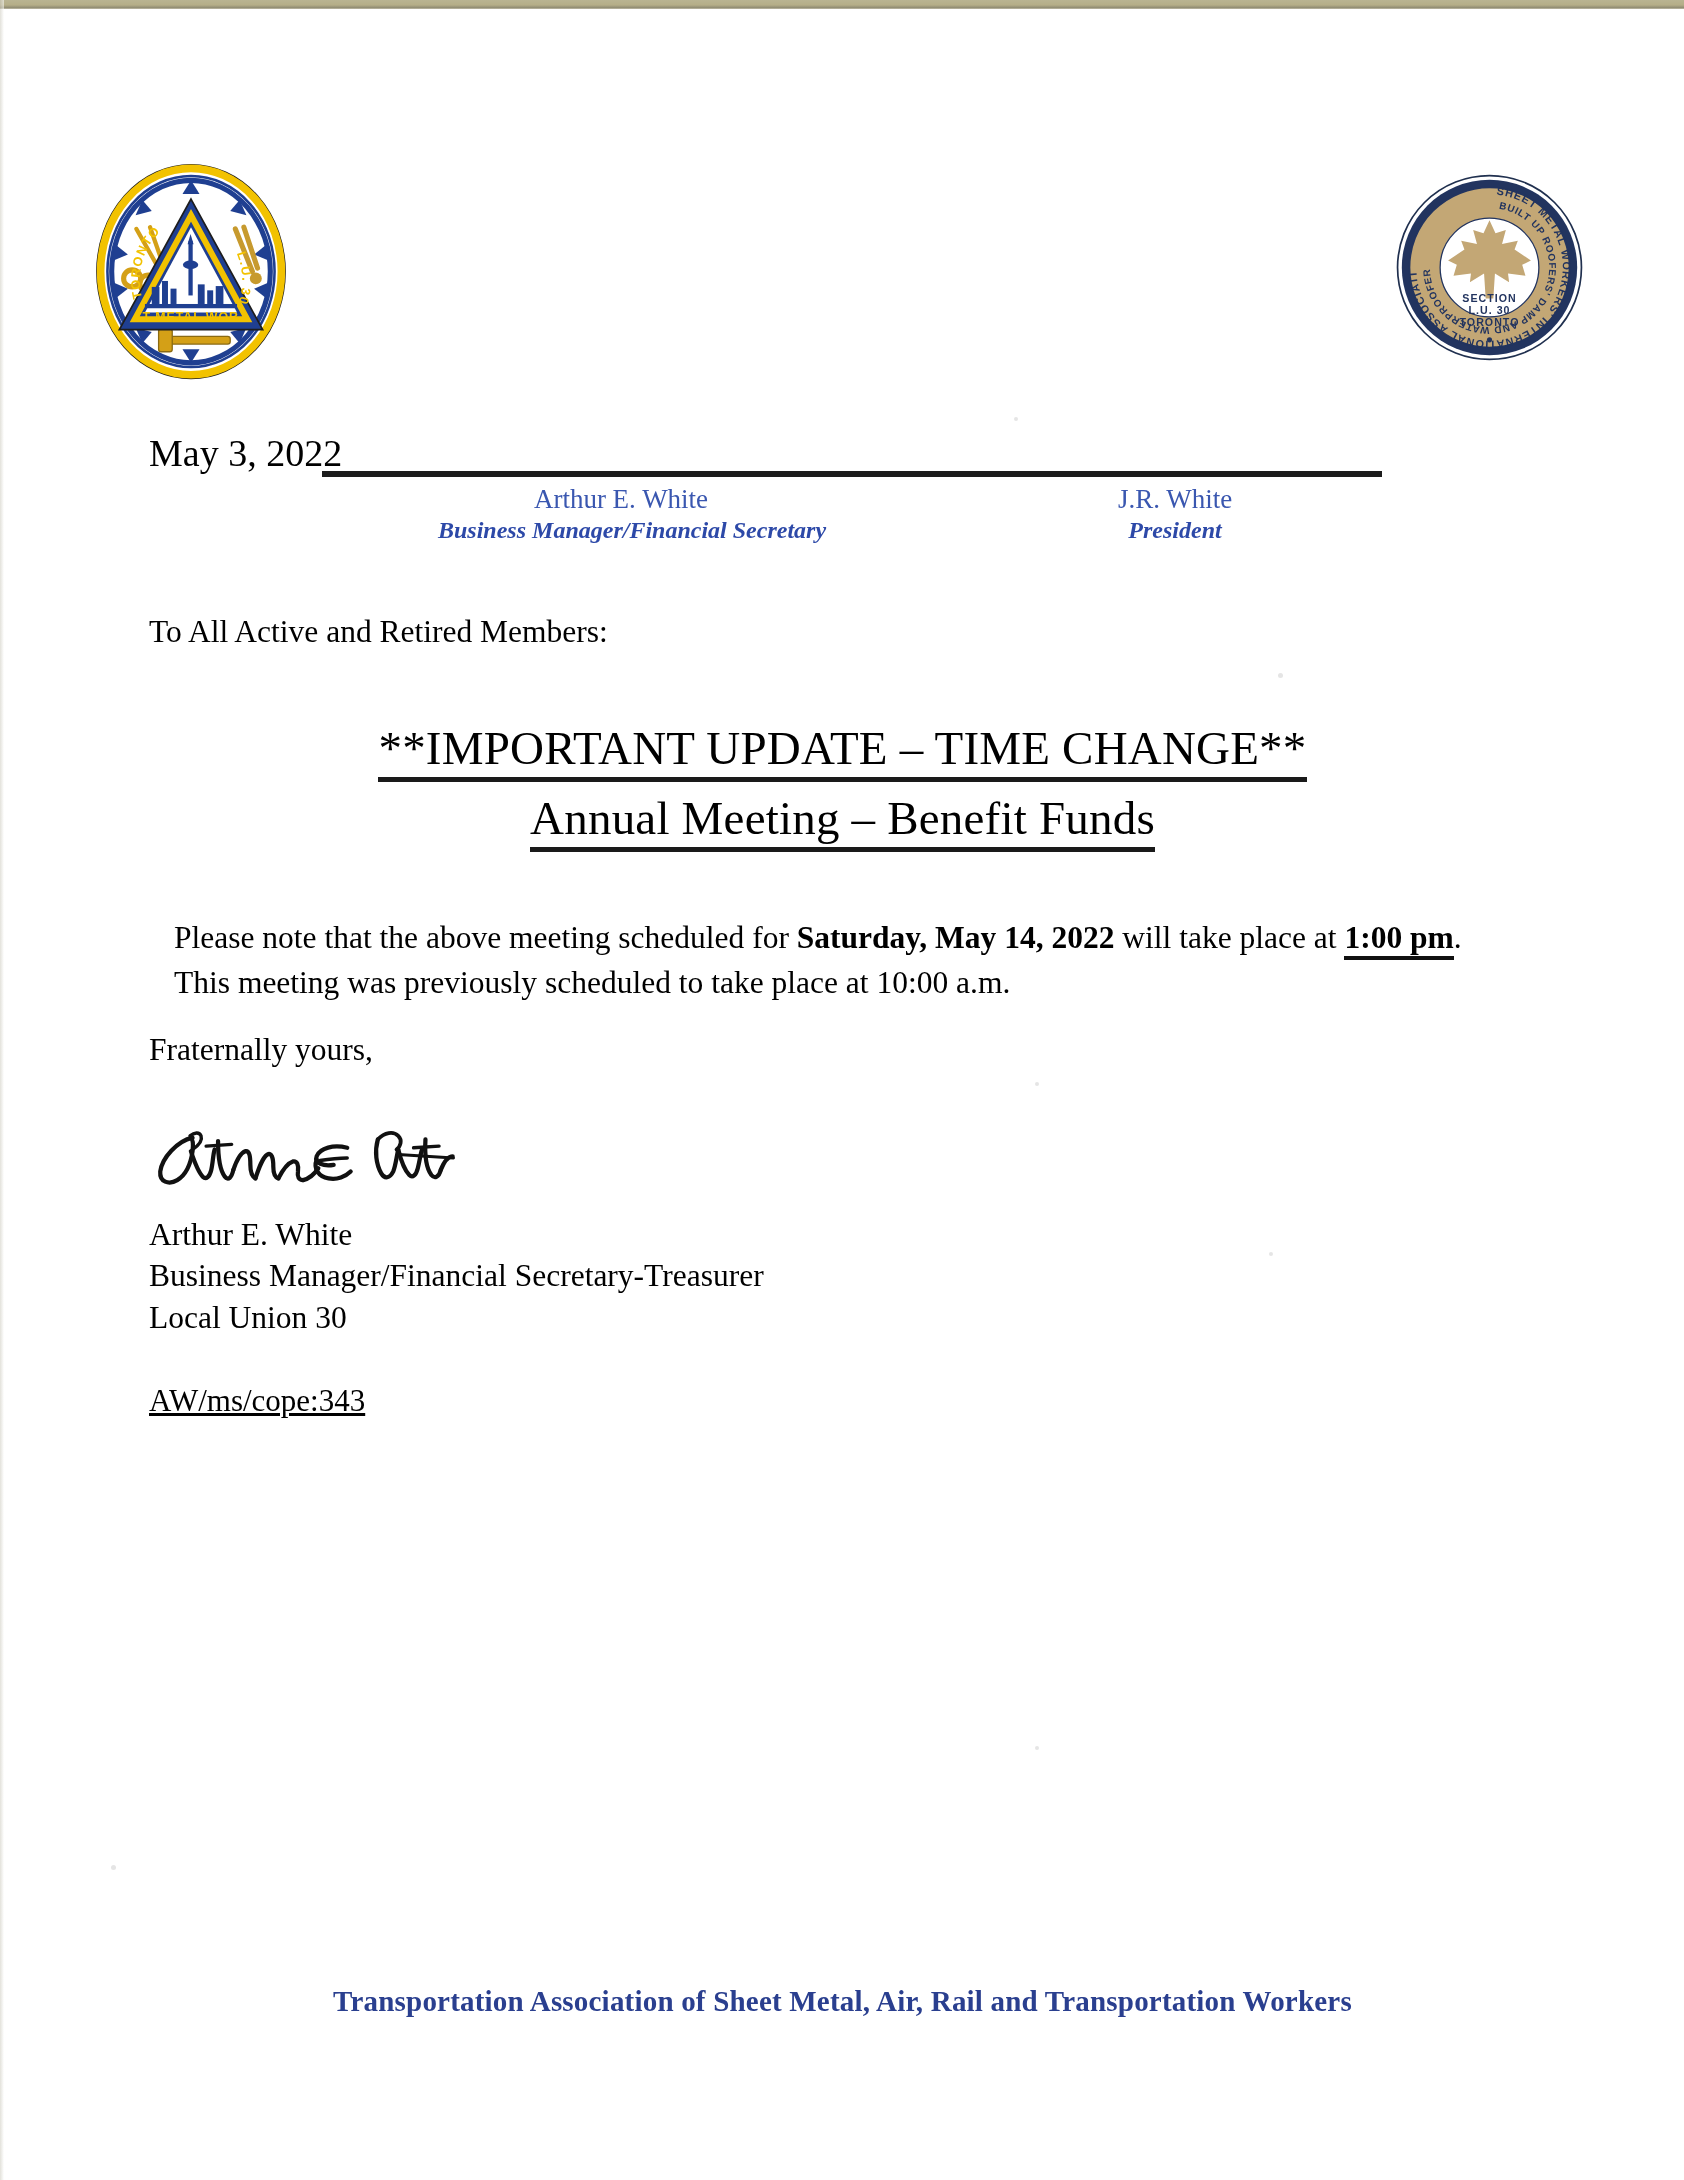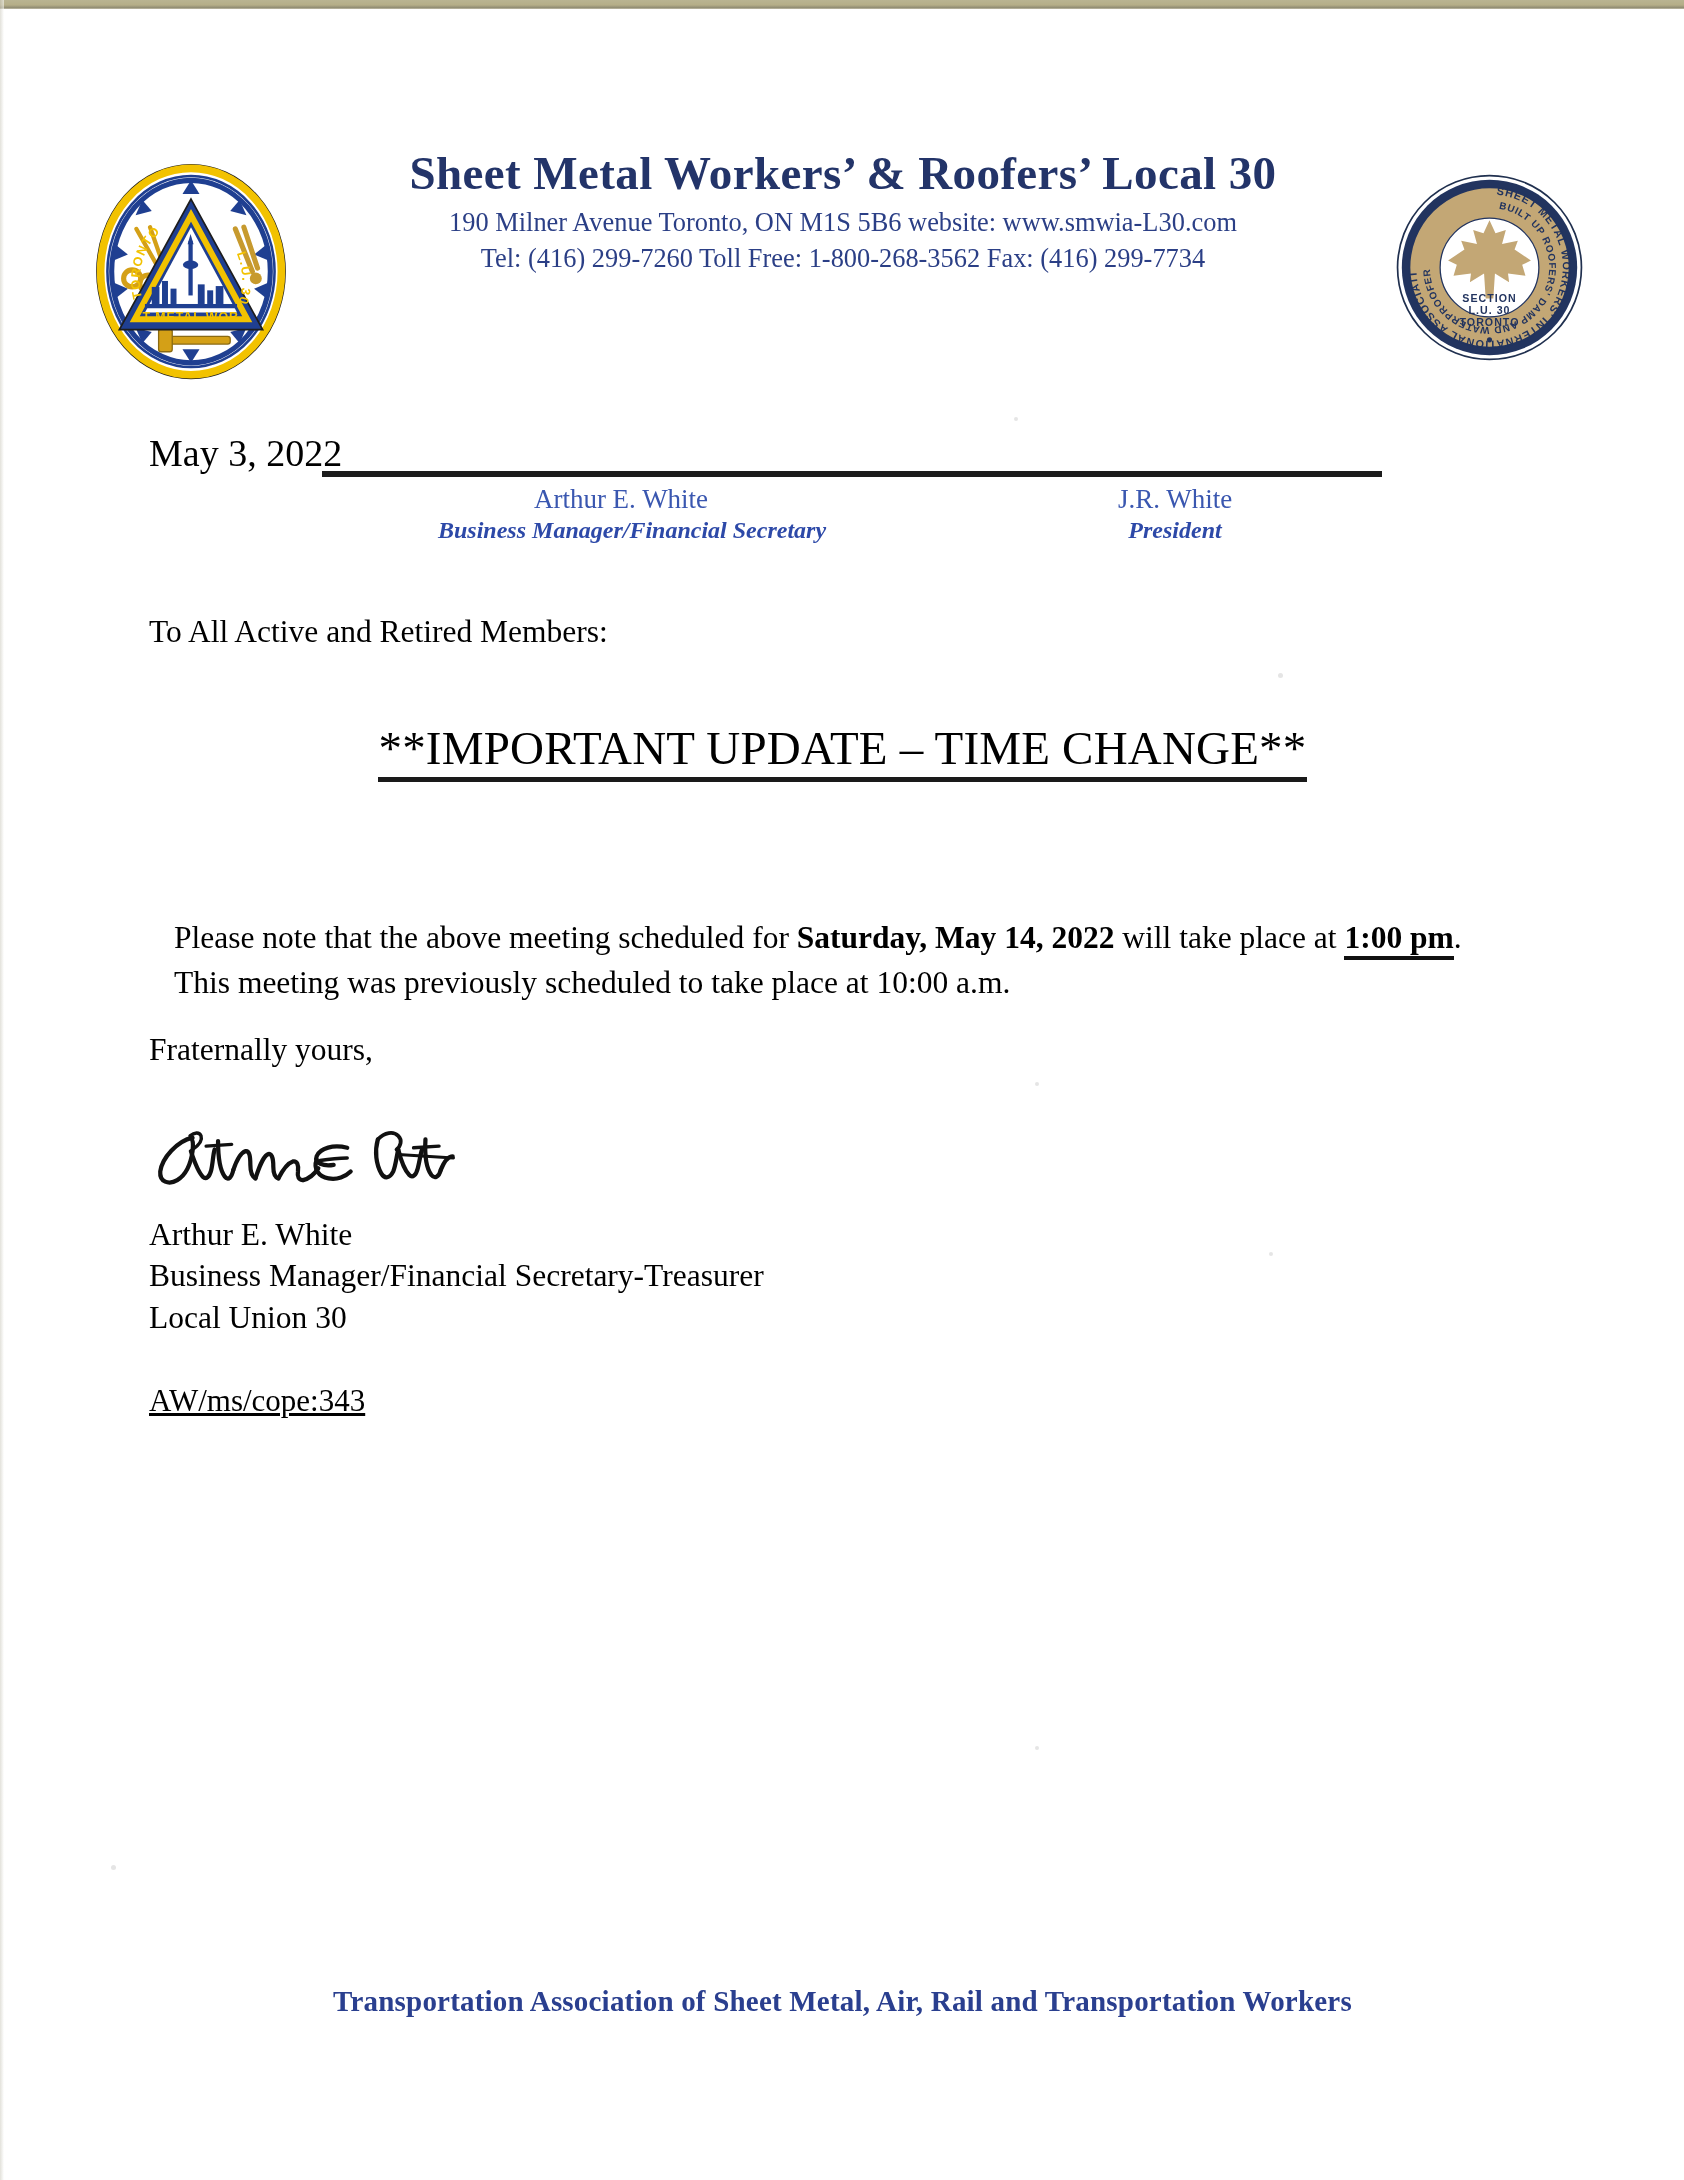--- a/index.html
+++ b/index.html
@@ -352,25 +352,20 @@
         </text>
         <text font-family="Liberation Sans, sans-serif" font-size="15" font-weight="bold" fill="#f2c200" letter-spacing="1.6">
           <textPath href="#arcRight" startOffset="48%">L.U. 30</textPath>
         </text>
         <text font-family="Liberation Sans, sans-serif" font-size="14.5" font-weight="bold" fill="#f2c200" letter-spacing="1.1" text-anchor="middle">
           <textPath href="#arcBottom" startOffset="50%">SHEET METAL WORKERS</textPath>
         </text>
       </svg>
     </div>
 
-    <div class="head-center">
-      <div class="org-title">Sheet Metal Workers’ &amp; Roofers’ Local 30</div>
-      <div class="addr-line">190 Milner Avenue  Toronto, ON  M1S 5B6  website: www.smwia-L30.com</div>
-      <div class="addr-line second">Tel: (416) 299-7260        Toll Free: 1-800-268-3562        Fax: (416) 299-7734</div>
-    </div>
 
     <div class="rule-black"></div>
 
     <div class="officers">
       <div class="officer left">
         <div class="officer-name">Arthur E. White</div>
         <div class="officer-title">Business Manager/Financial Secretary</div>
       </div>
       <div class="officer right">
         <div class="officer-name">J.R. White</div>
@@ -416,20 +411,23 @@
 
   <div class="body-area">
 
     <div class="date-line">May 3, 2022</div>
 
     <div class="salutation">To All Active and Retired Members:</div>
 
     <div class="headline-block">
       <div class="headline line1">
         <span class="u">**IMPORTANT UPDATE – TIME CHANGE**</span>
+      </div>
+      <div class="headline line2">
+        <span class="u">Annual Meeting – Benefit Funds</span>
       </div>
     </div>
 
     <div class="para">
       <span>Please note that the above meeting scheduled for </span><b>Saturday, May 14, 2022</b><span> will take place at </span><span class="uline">1:00 pm</span><span>.</span><br>
       <span>This meeting was previously scheduled to take place at 10:00 a.m.</span>
     </div>
 
     <div class="closing">Fraternally yours,</div>
 

